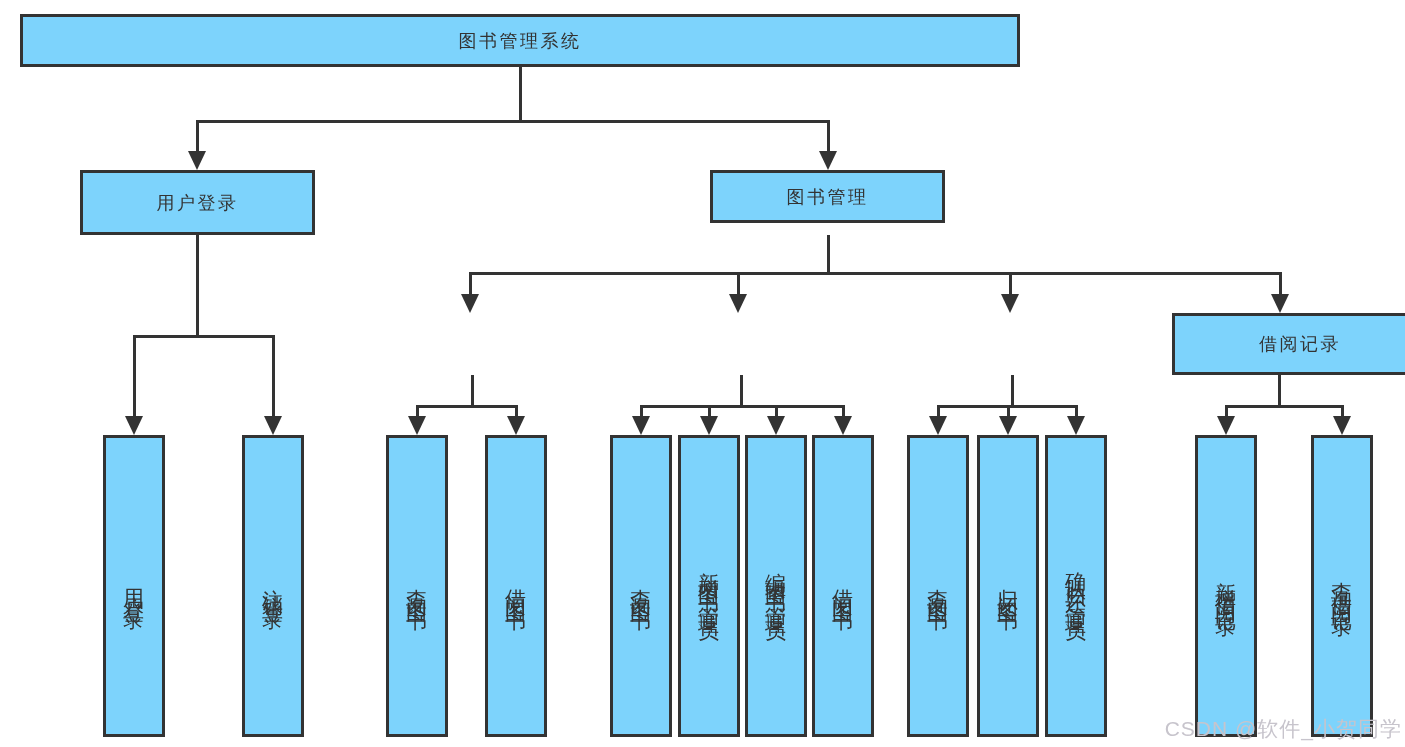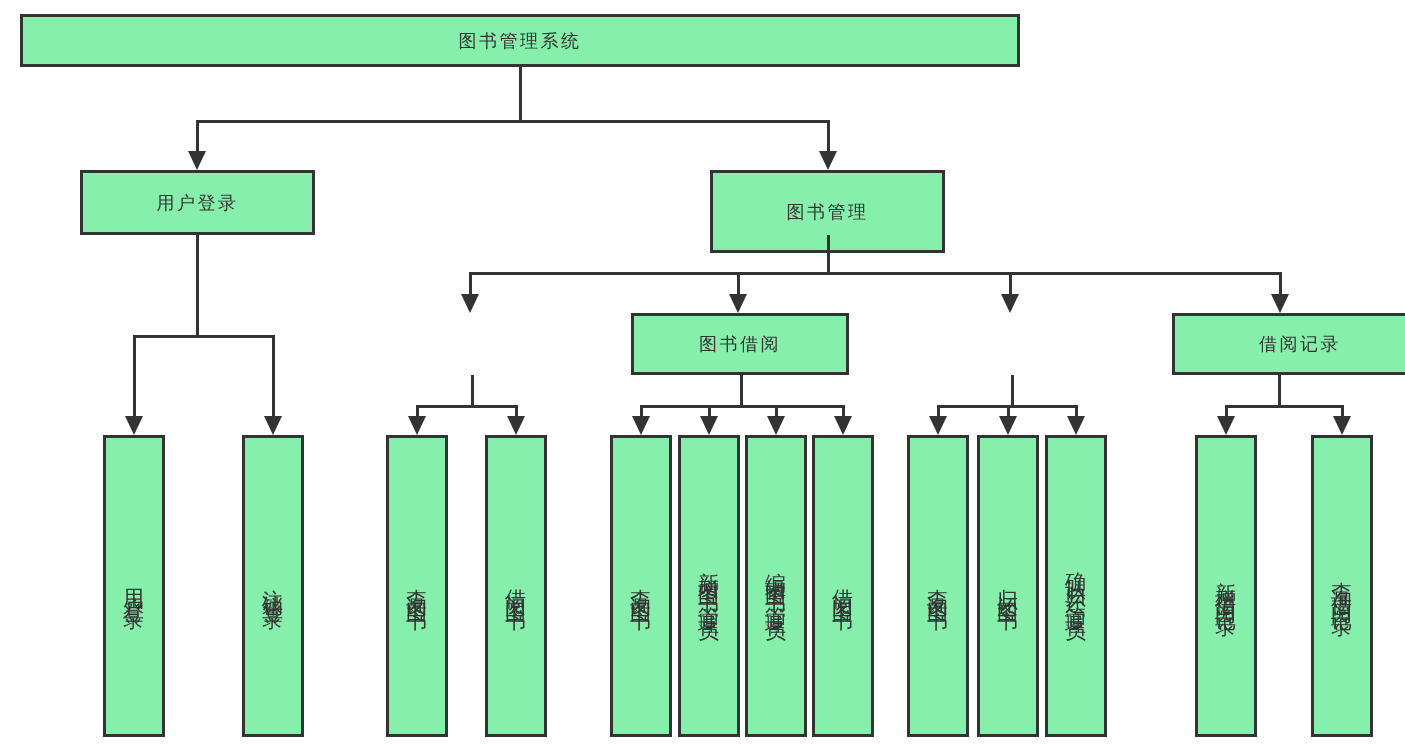--- a/index.html
+++ b/index.html
@@ -1,21 +1,21 @@
 <!DOCTYPE html>
 <html><head>
 <meta charset="utf-8">
 <style>
   html,body{margin:0;padding:0;background:#ffffff;}
   .canvas{
     position:relative;width:1405px;height:747px;background:#ffffff;overflow:hidden;
     font-family:"Liberation Sans","DejaVu Sans",sans-serif;color:#333333;
   }
   .box{
-    position:absolute;box-sizing:border-box;border:3px solid #333333;background:#86efac;
+    position:absolute;box-sizing:border-box;border:3px solid #333333;background:#7dd3fc;
     display:flex;align-items:center;justify-content:center;
   }
   .hbox{font-size:18px;letter-spacing:2.5px;white-space:nowrap;}
   .leaf{width:62px;height:302px;top:435px;}
   .leaf > span{
     writing-mode:vertical-rl;text-orientation:mixed;
     font-size:21px;letter-spacing:7px;line-height:1;display:block;
   }
   .v{position:absolute;width:3px;background:#333333;}
   .h{position:absolute;height:3px;background:#333333;}
@@ -37,41 +37,40 @@
   <div class="box hbox" style="left:20px;top:14px;width:1000px;height:53px">图书管理系统</div>
 
   <div class="v" style="left:519px;top:67px;height:53px"></div>
   <div class="h" style="left:196px;top:120px;width:634px"></div>
   <div class="v" style="left:196px;top:120px;height:33px"></div>
   <div class="arrow" style="left:188px;top:151px"></div>
   <div class="v" style="left:827px;top:120px;height:33px"></div>
   <div class="arrow" style="left:819px;top:151px"></div>
 
   <div class="box hbox" style="left:80px;top:170px;width:235px;height:65px">用户登录</div>
-  <div class="box hbox" style="left:710px;top:170px;width:235px;height:83px">图书管理</div>
+  <div class="box hbox" style="left:710px;top:170px;width:235px;height:53px">图书管理</div>
 
   <div class="v" style="left:196px;top:235px;height:102px"></div>
   <div class="h" style="left:133px;top:335px;width:142px"></div>
   <div class="v" style="left:133px;top:335px;height:83px"></div>
   <div class="arrow" style="left:125px;top:416px"></div>
   <div class="v" style="left:272px;top:335px;height:83px"></div>
   <div class="arrow" style="left:264px;top:416px"></div>
 
   <div class="v" style="left:827px;top:235px;height:39px"></div>
   <div class="h" style="left:469px;top:272px;width:813px"></div>
   <div class="v" style="left:469px;top:272px;height:24px"></div>
   <div class="arrow" style="left:461px;top:294px"></div>
   <div class="v" style="left:737px;top:272px;height:24px"></div>
   <div class="arrow" style="left:729px;top:294px"></div>
   <div class="v" style="left:1009px;top:272px;height:24px"></div>
   <div class="arrow" style="left:1001px;top:294px"></div>
   <div class="v" style="left:1279px;top:272px;height:24px"></div>
   <div class="arrow" style="left:1271px;top:294px"></div>
 
-  <div class="box hbox" style="left:631px;top:313px;width:218px;height:62px">图书借阅</div>
   <div class="box hbox" style="left:1172px;top:313px;width:256px;height:62px">借阅记录</div>
 
   <div class="v" style="left:471px;top:375px;height:32px"></div>
   <div class="h" style="left:416px;top:405px;width:101px"></div>
   <div class="v" style="left:416px;top:405px;height:13px"></div>
   <div class="arrow" style="left:408px;top:416px"></div>
   <div class="v" style="left:515px;top:405px;height:13px"></div>
   <div class="arrow" style="left:507px;top:416px"></div>
 
   <div class="v" style="left:740px;top:375px;height:32px"></div>
@@ -138,14 +137,15 @@
     <span>确认归还（管理员）</span>
     </div>
 
   <div class="box leaf" style="left:1195px">
     <span>新增借阅记录</span>
     </div>
   <div class="box leaf" style="left:1311px">
     <span>查询借阅记录</span>
     </div>
 
+  <div class="watermark">CSDN @软件_小贺同学</div>
 
 </div>
 
 </body></html>

